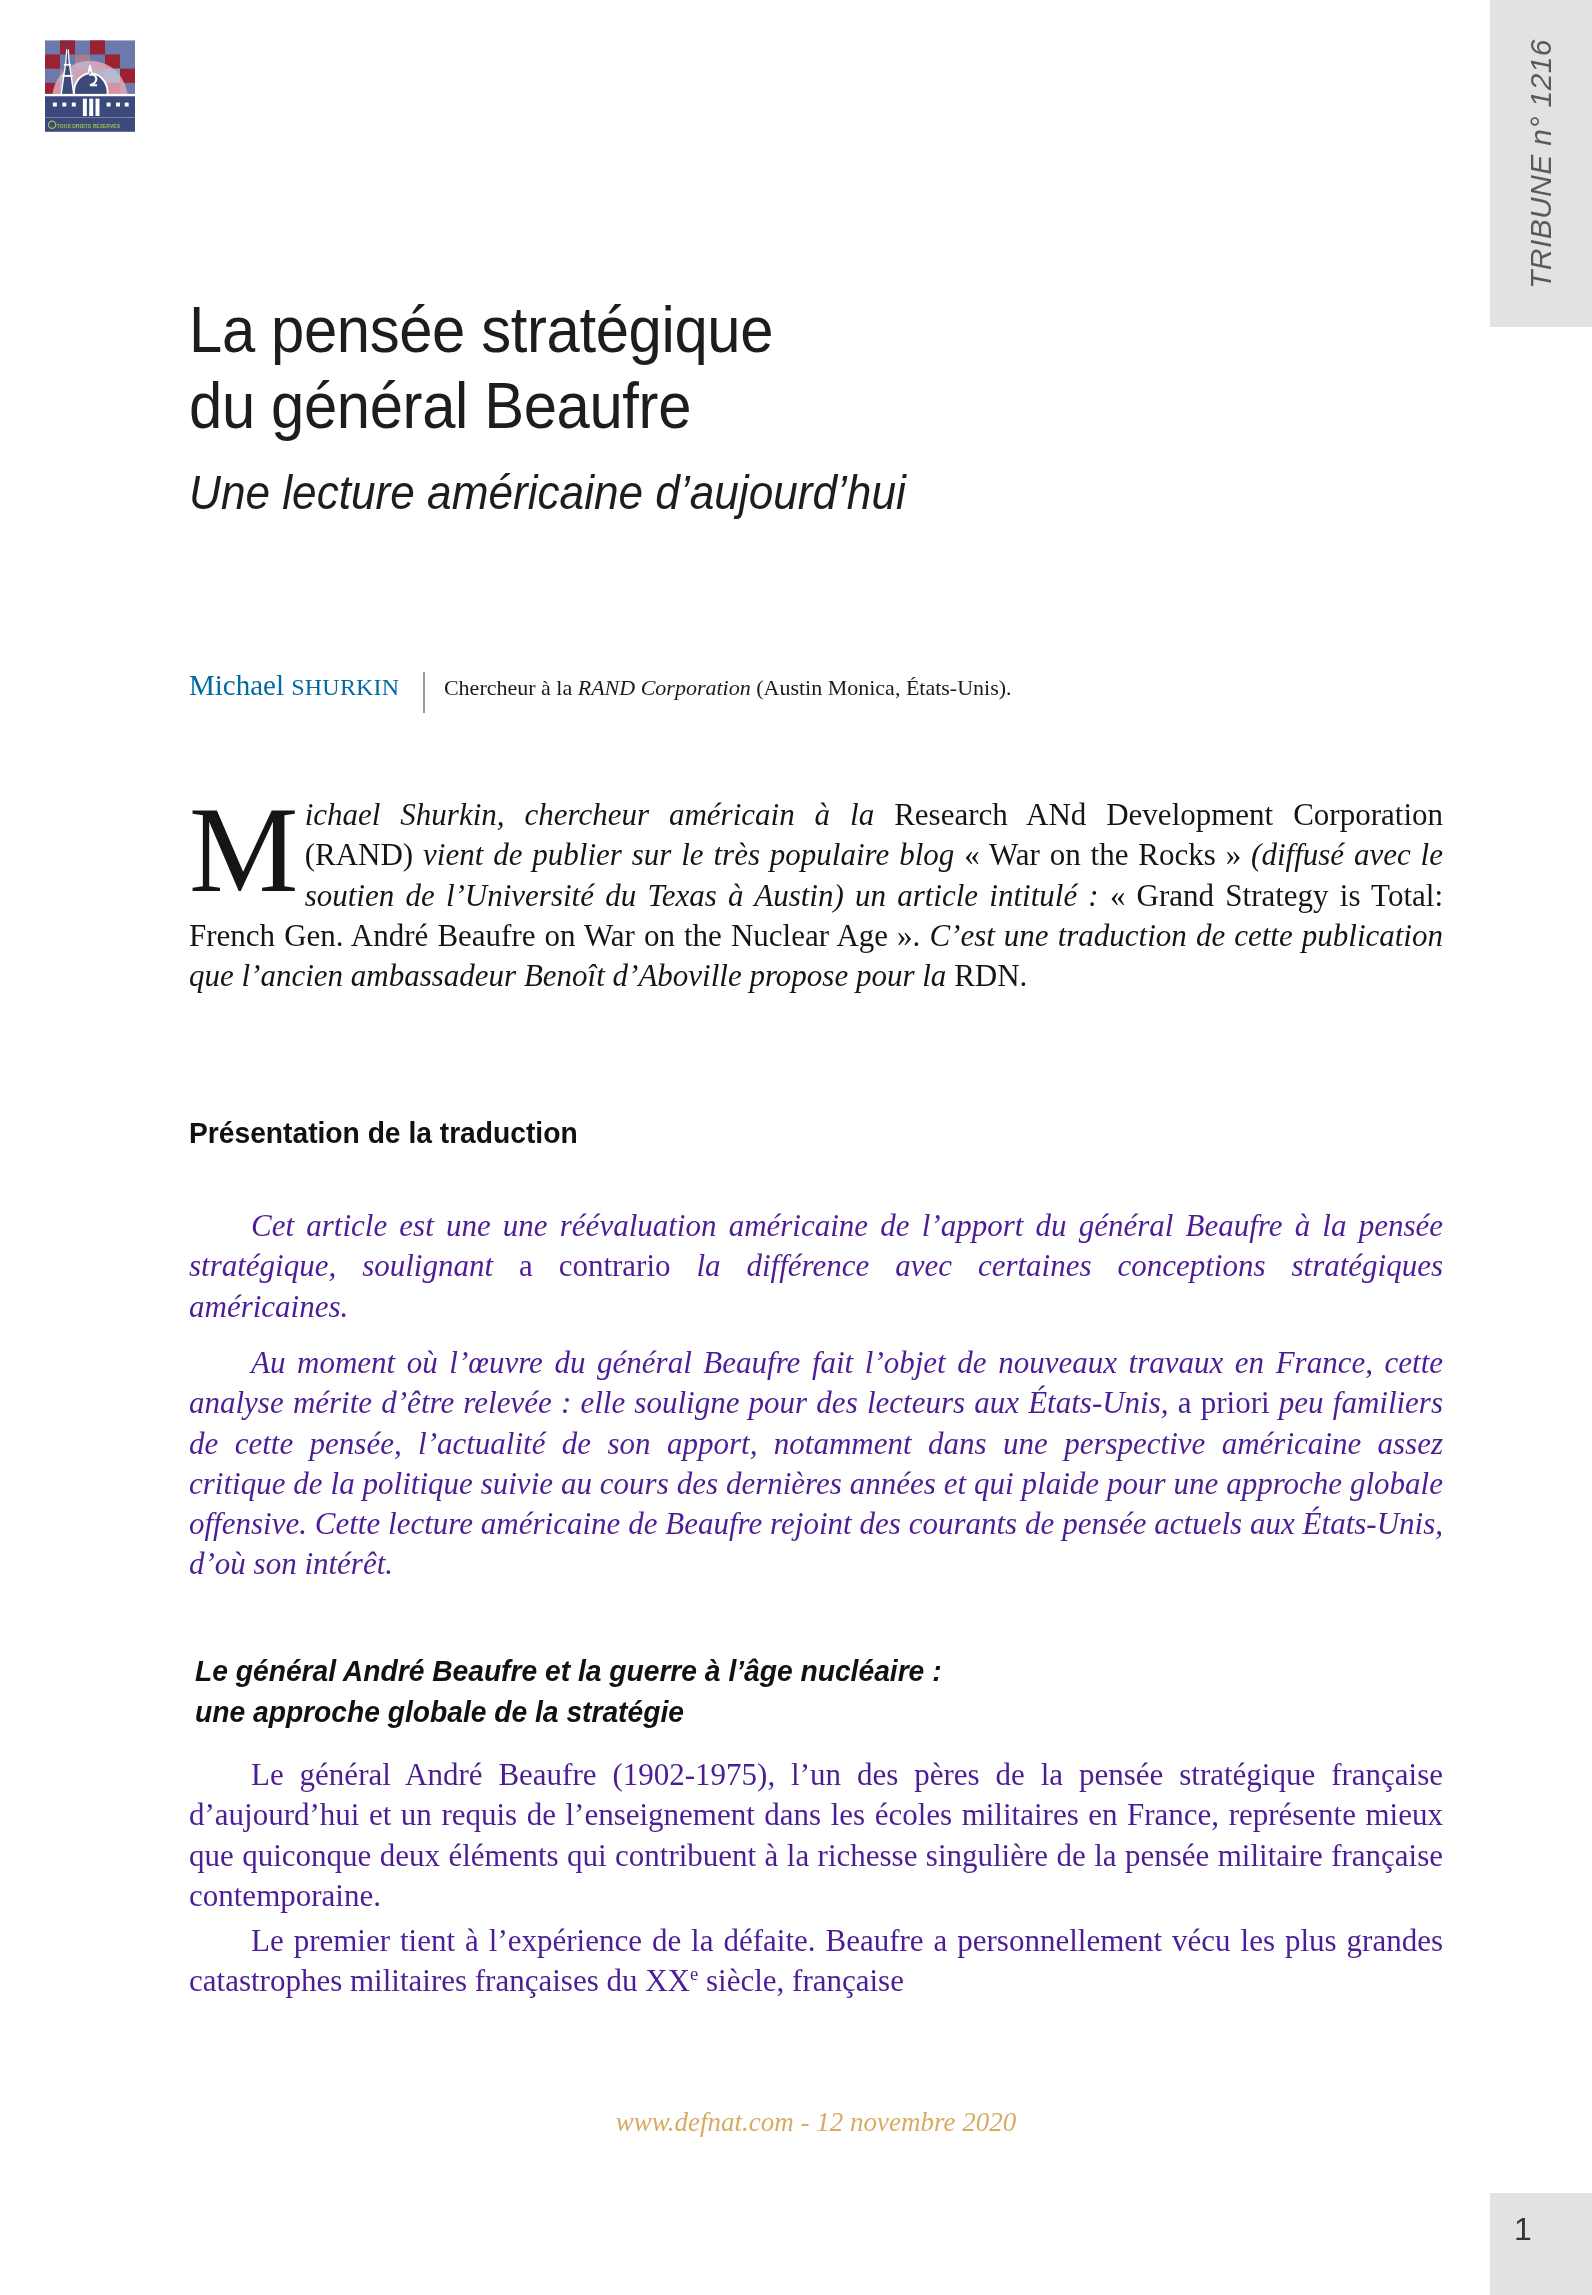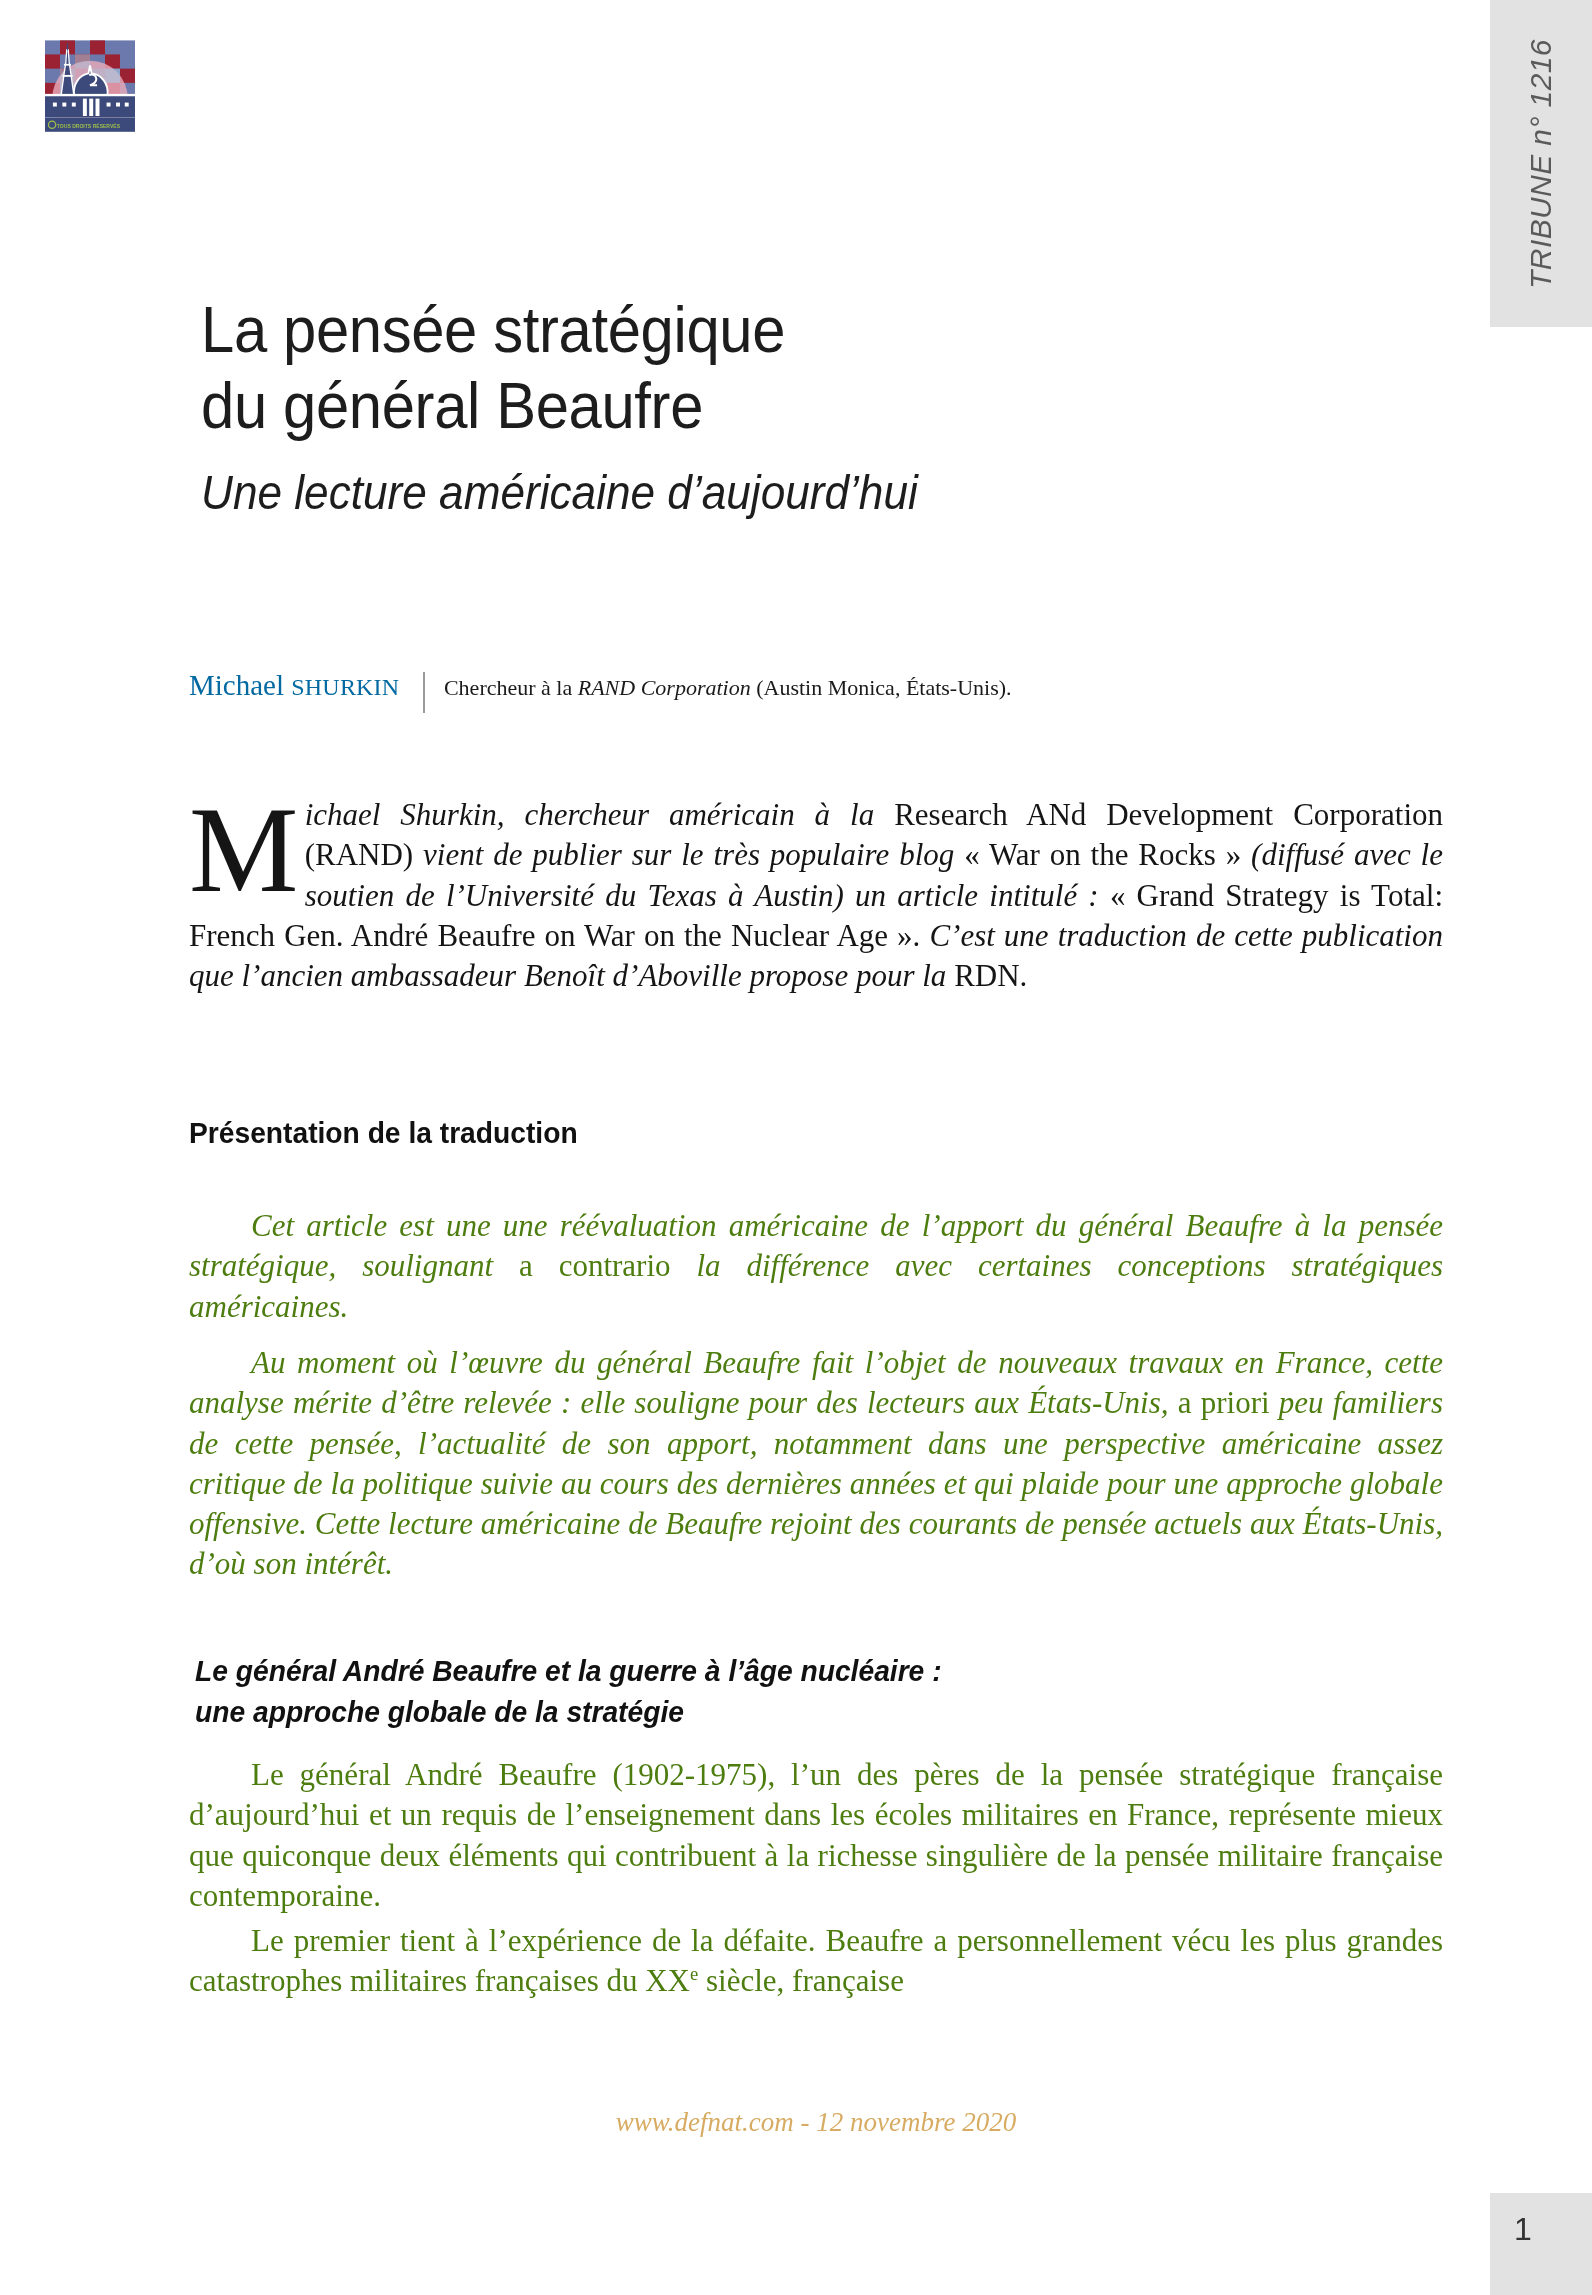--- a/index.html
+++ b/index.html
@@ -84,21 +84,21 @@
   .doc-title {
     font-family: "Liberation Sans Narrow", "Liberation Sans", "DejaVu Sans", sans-serif;
     font-weight: 400;
     font-size: 65px;
     line-height: 1.17;
     letter-spacing: -0.4px;
     color: #1d1d1d;
     transform: scaleX(0.92);
     transform-origin: left center;
   }
-  #title-block { position: absolute; top: 292px; left: 12px; width: 1254px; }
+  #title-block { position: absolute; top: 292px; left: 0; width: 1254px; }
   .doc-title-line { white-space: nowrap; }
 
   .doc-subtitle {
     font-family: "Liberation Sans Narrow", "Liberation Sans", "DejaVu Sans", sans-serif;
     font-style: italic;
     font-weight: 400;
     font-size: 48px;
     color: #1d1d1d;
     margin-top: 20.6px;
     white-space: nowrap;
@@ -148,21 +148,21 @@
     left: 0;
     width: 1254px;
   }
   p.bodytext {
     margin: 0;
     font-family: "Liberation Serif", "DejaVu Serif", serif;
     font-size: 31px;
     line-height: 1.30;
     text-align: justify;
     text-justify: inter-word;
-    color: #4d7c0f;
+    color: #4c1d95;
     hyphens: manual;
   }
   p.bodytext.italic { font-style: italic; }
   p.bodytext .roman { font-style: normal; }
   p.bodytext .ital { font-style: italic; }
   .indent { text-indent: 62px; }
 
   
   #intro { position: absolute; top: 795px; left: 0; width: 1254px; }
   #intro p {

